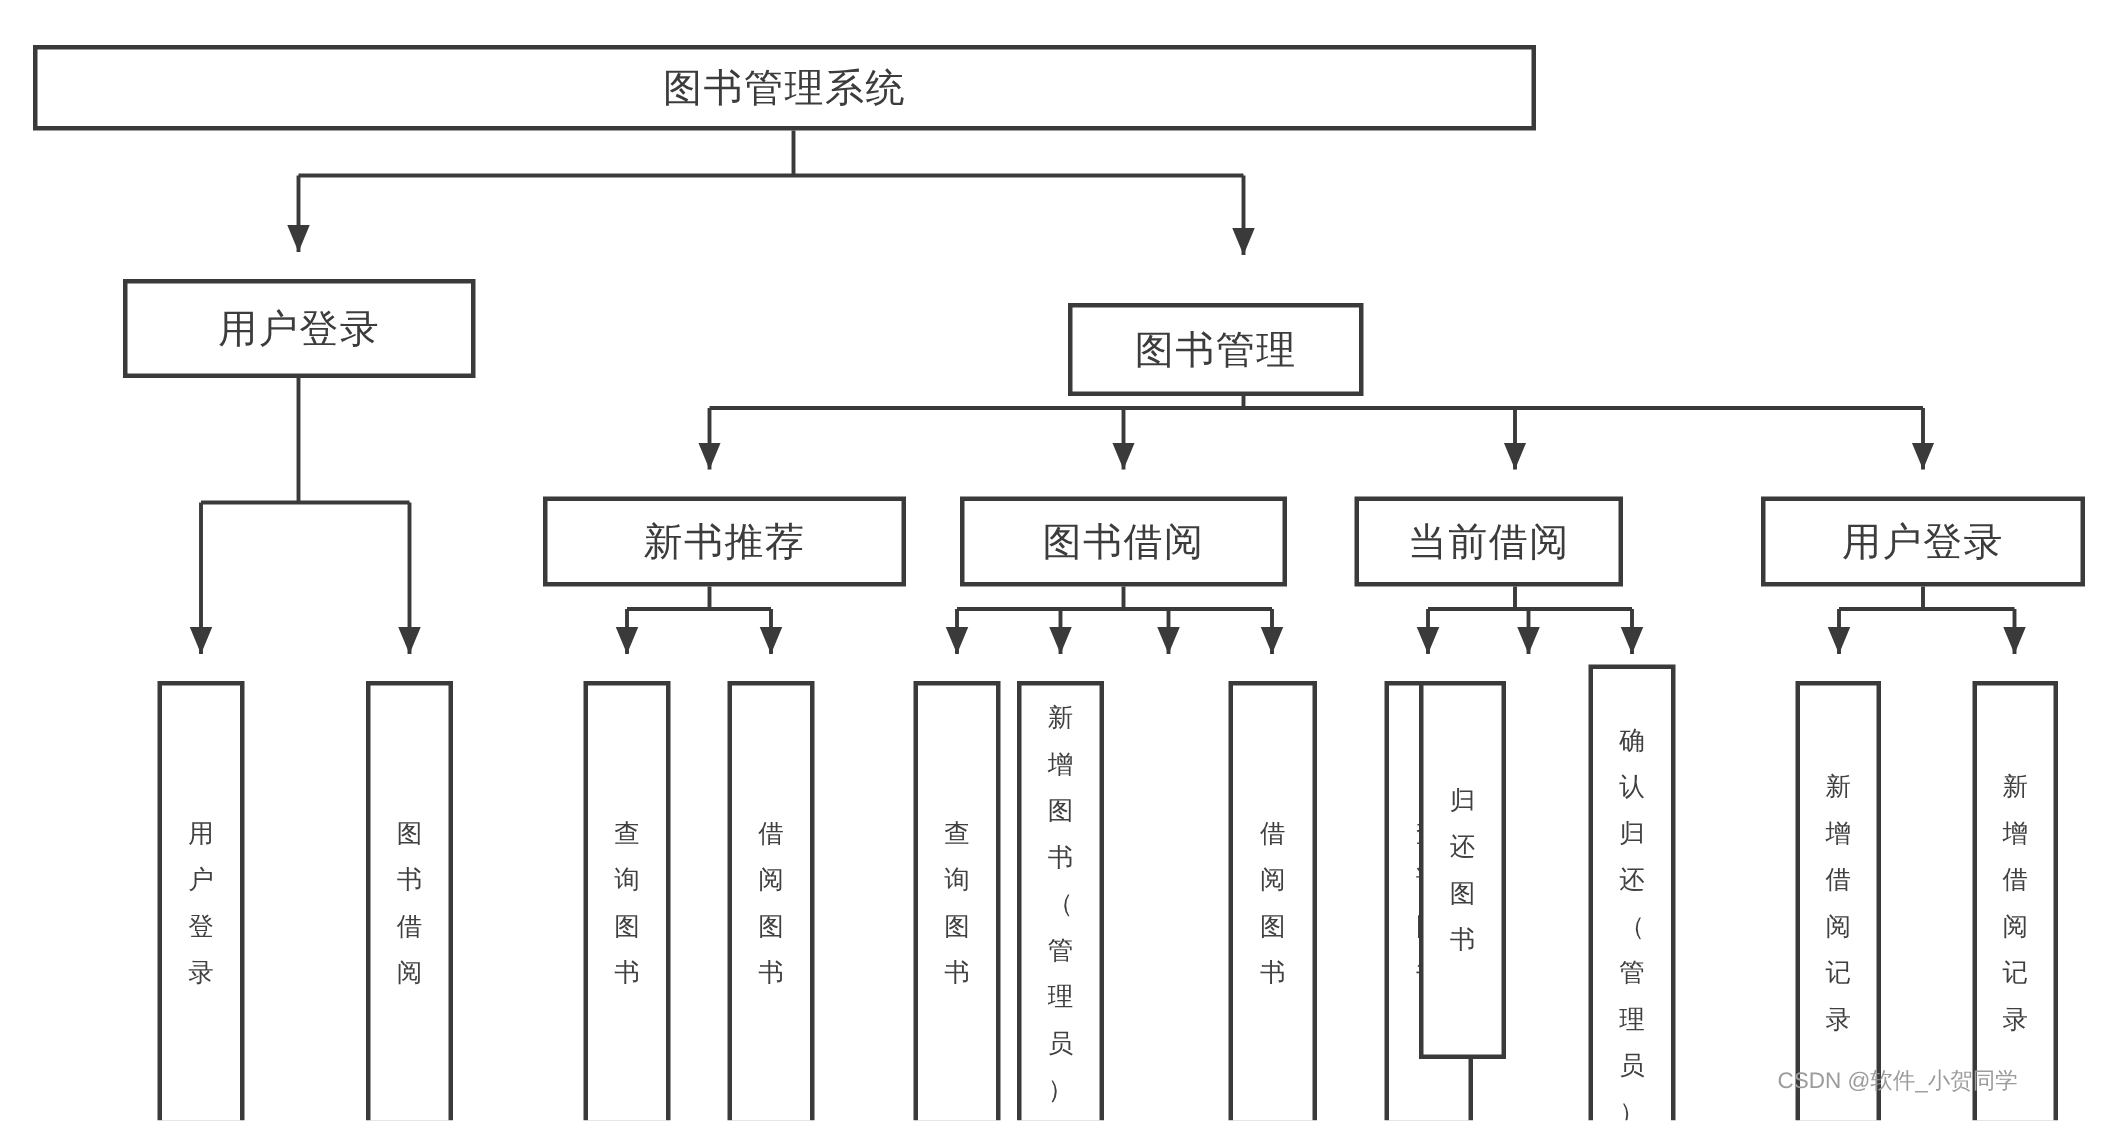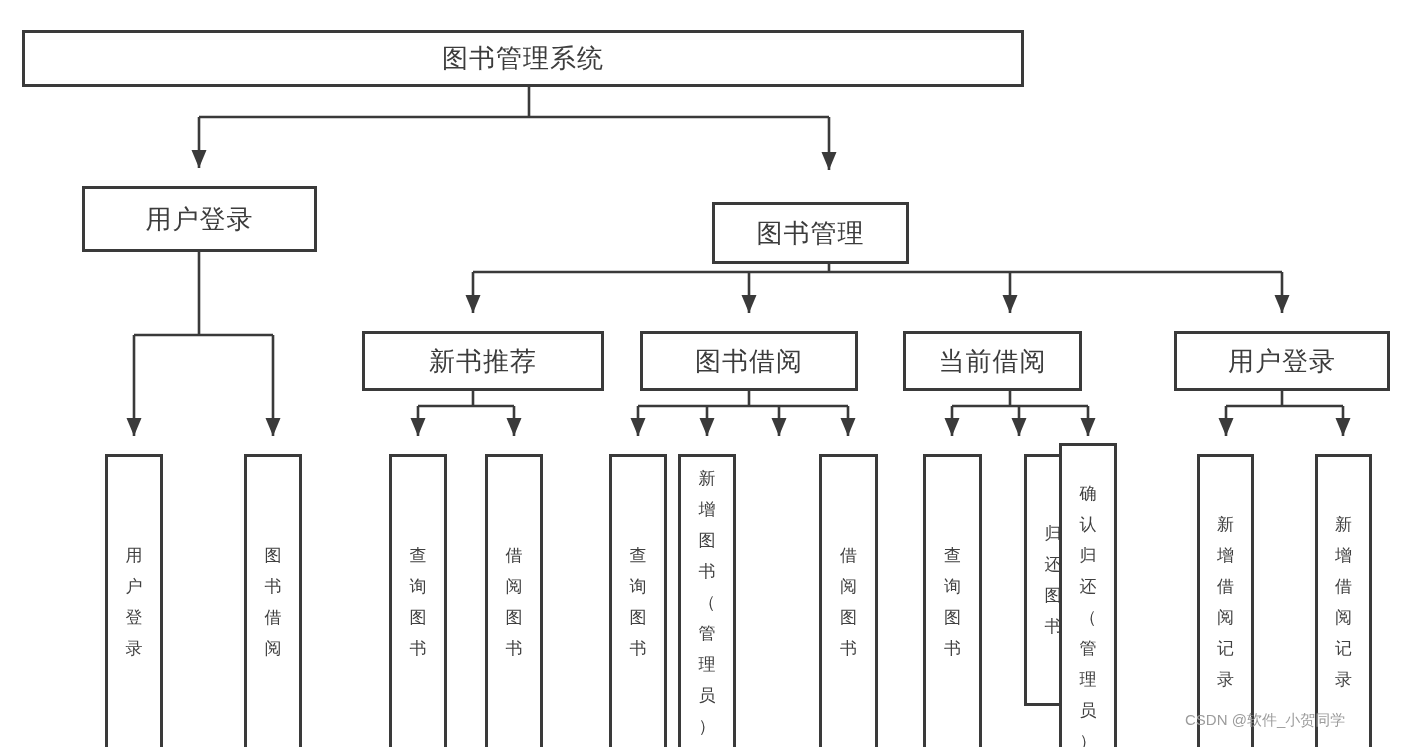--- a/index.html
+++ b/index.html
@@ -162,21 +162,21 @@
   </div>
   <div class="node" style="left:678px;top:437px;width:58px;height:296px">
     <span class="v-label">新增图书（管理员）</span>
   </div>
   <div class="node" style="left:819px;top:437px;width:59px;height:296px">
     <span class="v-label">借阅图书</span>
   </div>
   <div class="node" style="left:923px;top:437px;width:59px;height:296px">
     <span class="v-label">查询图书</span>
   </div>
-  <div class="node" style="left:1024px;top:437px;width:58px;height:252px">
+  <div class="node" style="left:946px;top:437px;width:58px;height:252px">
     <span class="v-label">归还图书</span>
   </div>
   <div class="node" style="left:1059px;top:426px;width:58px;height:348px">
     <span class="v-label">确认归还（管理员）</span>
   </div>
   <div class="node" style="left:1197px;top:437px;width:57px;height:296px">
     <span class="v-label">新增借阅记录</span>
   </div>
   <div class="node" style="left:1315px;top:437px;width:57px;height:296px">
     <span class="v-label">新增借阅记录</span>

